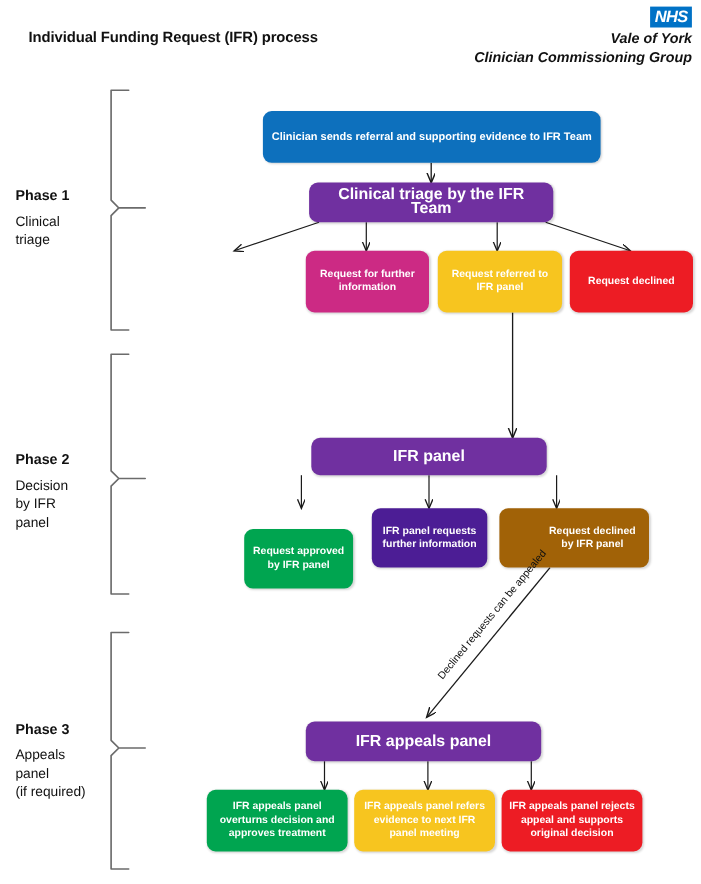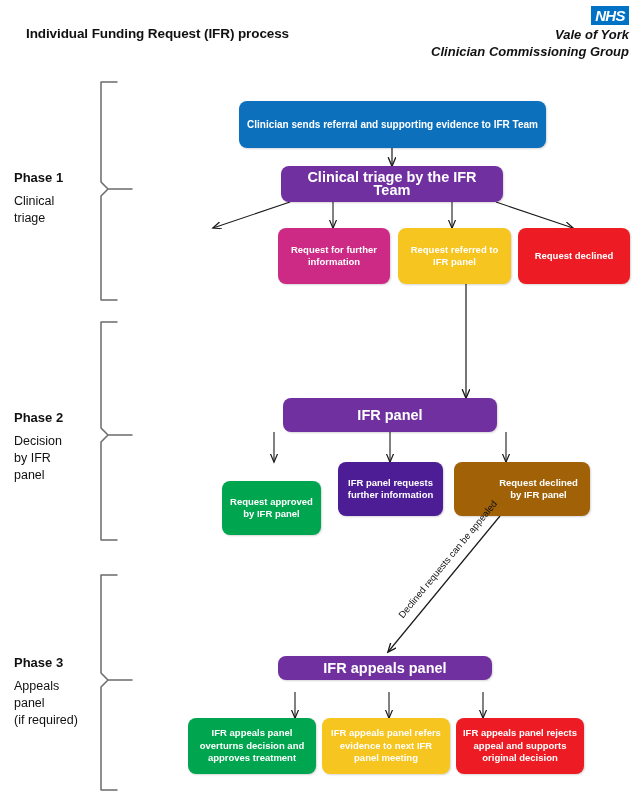--- a/index.html
+++ b/index.html
@@ -202,21 +202,21 @@
   <div class="node title" style="left:283px; top:398px; width:214px; height:34px; background:#7030a0;">IFR panel</div>
 
   <div class="node small" style="left:222px; top:462px; width:99px; height:54px; background:#00a550;margin-top:19px;">Request approved by IFR panel</div>
 
   <div class="node small" style="left:338px; top:462px; width:105px; height:54px; background:#4c1d95;">IFR panel requests further information</div>
 
   <div class="node small" style="left:454px; top:462px; width:136px; height:54px; background:#a16207;padding-left:39px;">Request declined by IFR panel</div>
 
   <div class="edge-label-rot" style="left:396px; top:613px; transform: rotate(-50.5deg);">Declined requests can be appealed</div>
 
-  <div class="node title" style="left:278px; top:656px; width:214px; height:24px; background:#7030a0;">IFR appeals panel</div>
+  <div class="node title" style="left:278px; top:656px; width:214px; height:36px; background:#7030a0;">IFR appeals panel</div>
 
   <div class="node small" style="left:188px; top:718px; width:128px; height:56px; background:#00a550;">IFR appeals panel overturns decision and approves treatment</div>
 
   <div class="node small" style="left:322px; top:718px; width:128px; height:56px; background:#f7c51f;">IFR appeals panel refers evidence to next IFR panel meeting</div>
 
   <div class="node small" style="left:456px; top:718px; width:128px; height:56px; background:#ed1c24;">IFR appeals panel rejects appeal and supports original decision</div>
 
 </div>
 
 </body></html>

